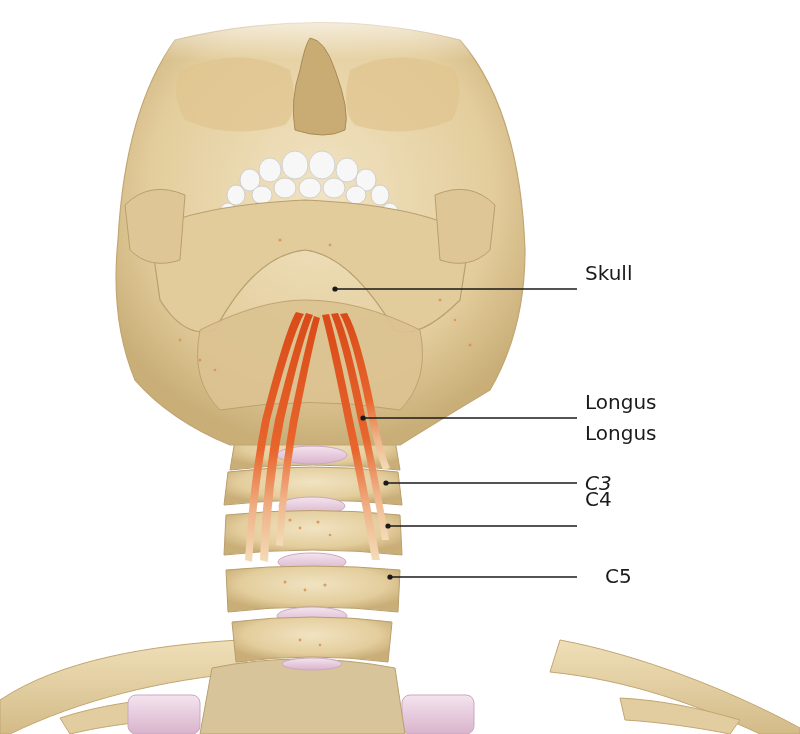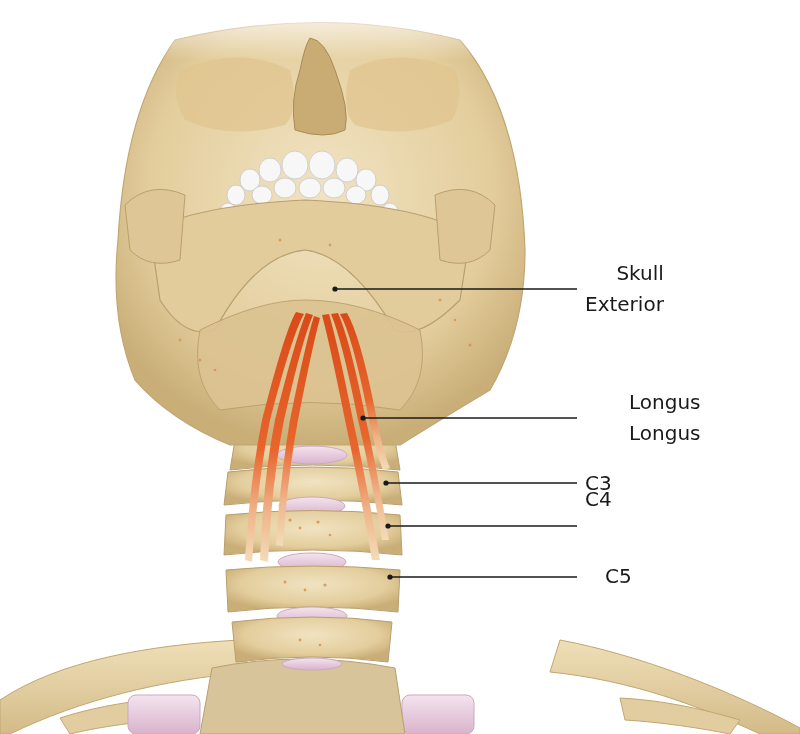--- a/index.html
+++ b/index.html
@@ -1,18 +1,18 @@
 <!DOCTYPE html>
 <html><head>
 <meta charset="utf-8">
 <style>
   html, body { margin:0; padding:0; background:#ffffff; }
   body { width:800px; height:734px; position:relative; overflow:hidden; font-family:"DejaVu Sans", sans-serif; }
   #stage { position:absolute; left:0; top:0; width:800px; height:734px; }
-  .label { position:absolute; left:585px; font-size:20px; line-height:31px; color:#1a1a1a; font-family:"DejaVu Sans", sans-serif; white-space:nowrap;text-align:right; }
+  .label { position:absolute; left:585px; font-size:20px; line-height:31px; color:#1a1a1a; font-family:"DejaVu Sans", sans-serif; white-space:nowrap; }
 </style>
 </head>
 <body>
 
 <div id="stage">
   <svg width="800" height="734" viewBox="0 0 800 734">
     <defs>
       <radialGradient id="boneG" cx="50%" cy="40%" r="60%">
         <stop offset="0%" stop-color="#f1e3c2"></stop>
         <stop offset="70%" stop-color="#e3cd9c"></stop>
@@ -140,27 +140,26 @@
       <line x1="388" y1="526" x2="577" y2="526"></line>
       <circle cx="388" cy="526" r="2.6" stroke="none"></circle>
       <line x1="390" y1="577" x2="577" y2="577"></line>
       <circle cx="390" cy="577" r="2.6" stroke="none"></circle>
     </g>
   </svg>
 
   
   <div class="label" style="top:258px;">
     <div>Skull</div>
-    <div>Exterior</div>
   </div>
-  <div class="label" style="top:387px;margin-left:44px;">
+  <div class="label" style="top:387px;">
     <div>Longus</div>
     <div>Longus</div>
   </div>
-  <div class="label" style="top:468px;">
+  <div class="label" style="top:468px;font-style:italic;">
     <div>C3</div>
   </div>
   <div class="label" style="top:484px;">
     <div>C4</div>
   </div>
   <div class="label" style="top:561px;margin-left:20px;">
     <div>C5</div>
   </div>
 </div>
 

